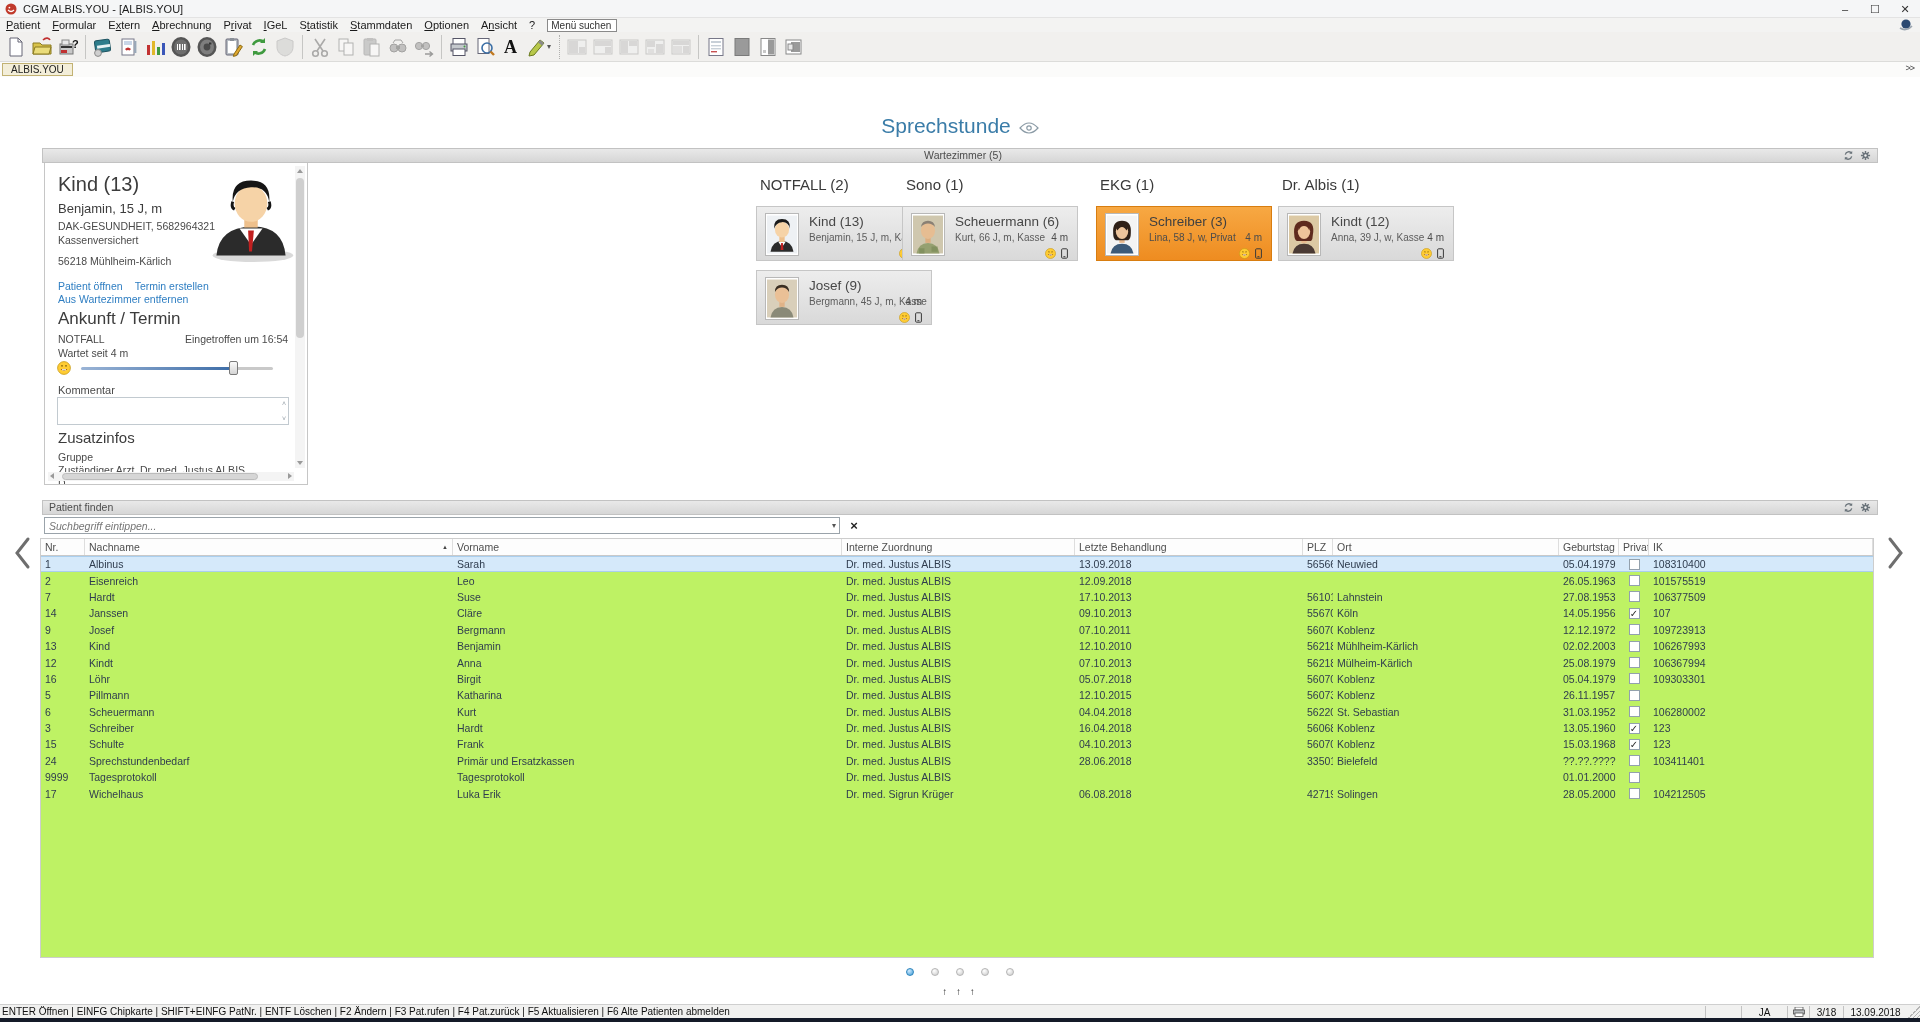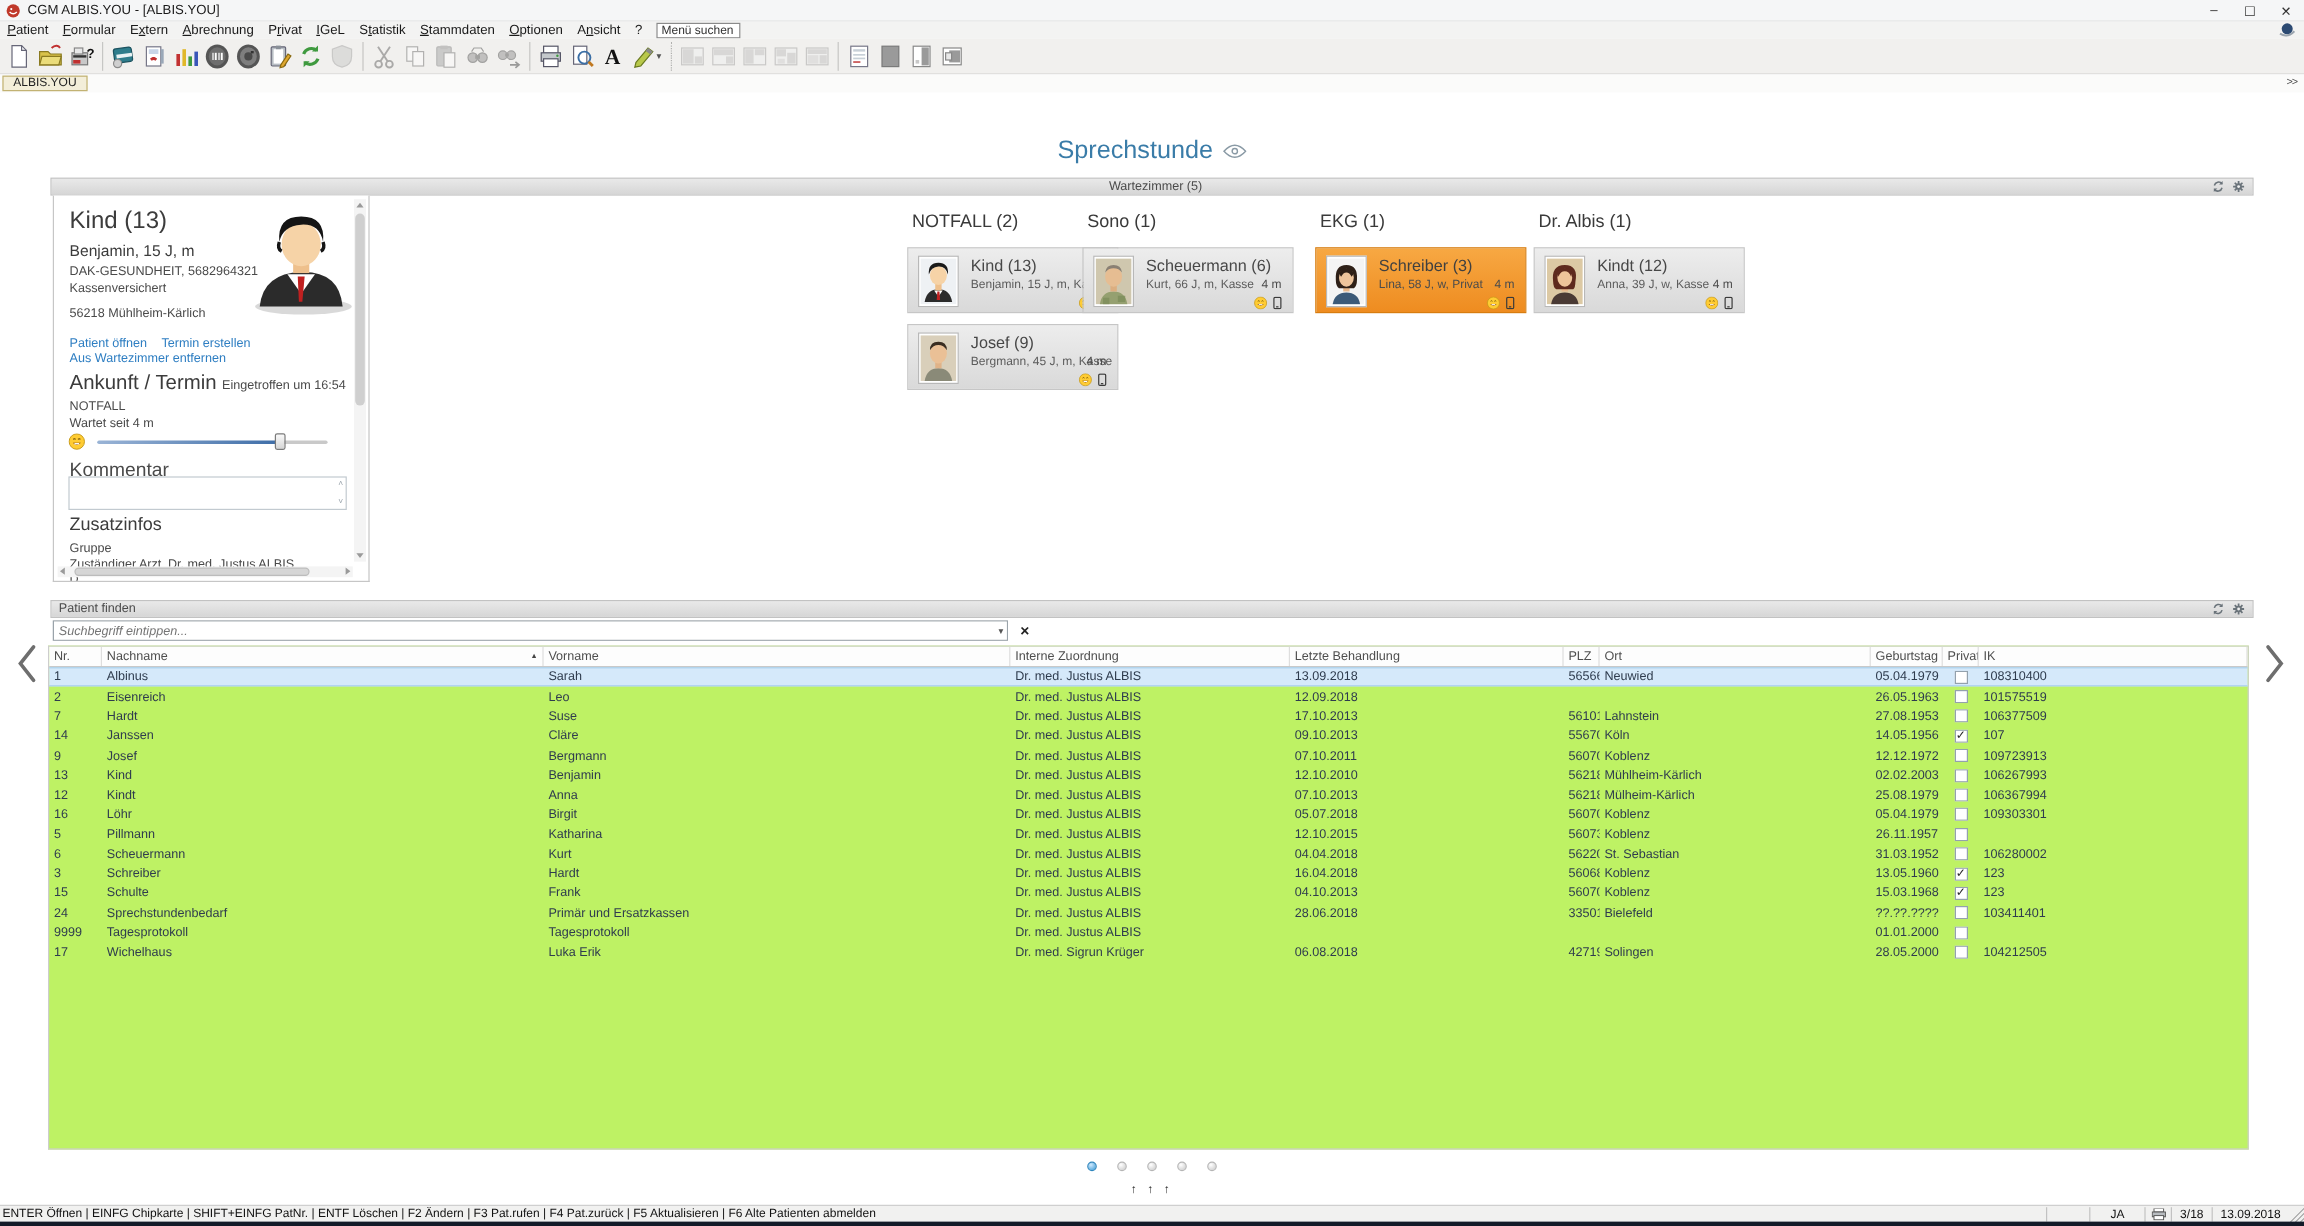--- a/index.html
+++ b/index.html
@@ -49,28 +49,28 @@
   .wz-name{position:absolute;left:13px;top:10px;font-size:20px;color:#3c3c3c;}
   .wz-demo{position:absolute;left:13px;top:38px;font-size:13px;color:#3c3c3c;}
   .wz-ins{position:absolute;left:13px;top:57px;font-size:10.5px;color:#4a4a4a;}
   .wz-status{position:absolute;left:13px;top:71px;font-size:10.5px;color:#4a4a4a;}
   .wz-addr{position:absolute;left:13px;top:92px;font-size:10.5px;color:#4a4a4a;}
   .wz-avatar{position:absolute;left:158px;top:6px;width:96px;height:100px;}
   .wz-links{position:absolute;left:13px;top:117px;width:235px;font-size:10.5px;color:#2e7ec2;
     display:flex;flex-wrap:wrap;column-gap:12px;row-gap:1px;}
   .wz-arr-h{position:absolute;left:13px;top:146px;font-size:17px;color:#3c3c3c;}
   .wz-arr-type{position:absolute;left:13px;top:170px;font-size:10.5px;color:#4a4a4a;}
-  .wz-arr-at{position:absolute;left:140px;top:152px;font-size:10.5px;color:#4a4a4a;}
+  .wz-arr-at{position:absolute;left:140px;top:170px;font-size:10.5px;color:#4a4a4a;}
   .wz-wait{position:absolute;left:13px;top:184px;font-size:10.5px;color:#4a4a4a;}
   .wz-smiley{position:absolute;left:12px;top:198px;width:14px;height:14px;}
   .wz-slider{position:absolute;left:36px;top:204px;width:192px;height:3px;
     background:linear-gradient(to right,#9ab4d6,#3f6ea8 78%,#c9c9c9 78%);border-radius:2px;}
   .wz-thumb{position:absolute;left:148px;top:-6px;width:9px;height:14px;border:1px solid #7a7a7a;
     border-radius:2px;background:linear-gradient(#fafafa,#d5d5d5);}
-  .wz-kom-label{position:absolute;left:13px;top:221px;font-size:16px;color:#4a4a4a;}
+  .wz-kom-label{position:absolute;left:13px;top:221px;font-size:11px;color:#4a4a4a;}
   .wz-kom-box{position:absolute;left:12px;top:234px;width:232px;height:28px;border:1px solid #c2cad0;background:#fff;}
   .wz-kom-box .tiny{position:absolute;right:2px;font-size:7px;color:#9aa4ac;line-height:7px;}
   .wz-zi-h{position:absolute;left:13px;top:266px;font-size:15px;color:#3c3c3c;}
   .wz-zi-rows{position:absolute;left:13px;top:288px;width:235px;font-size:10.5px;color:#4a4a4a;}
   .wz-zi-row{display:flex;height:13px;}
   .wz-zi-row .lbl{width:82px;}
   .wz-cut{position:absolute;left:13px;top:314px;font-size:10.5px;color:#4a4a4a;}
   .vscroll{position:absolute;right:2px;top:3px;width:10px;height:302px;background:#f4f4f4;}
   .vscroll .thumb{position:absolute;left:1px;top:12px;width:8px;height:160px;background:#cfcfcf;border-radius:4px;}
   .vscroll .up,.vscroll .dn{position:absolute;left:2px;width:0;height:0;border-left:3px solid transparent;border-right:3px solid transparent;}

